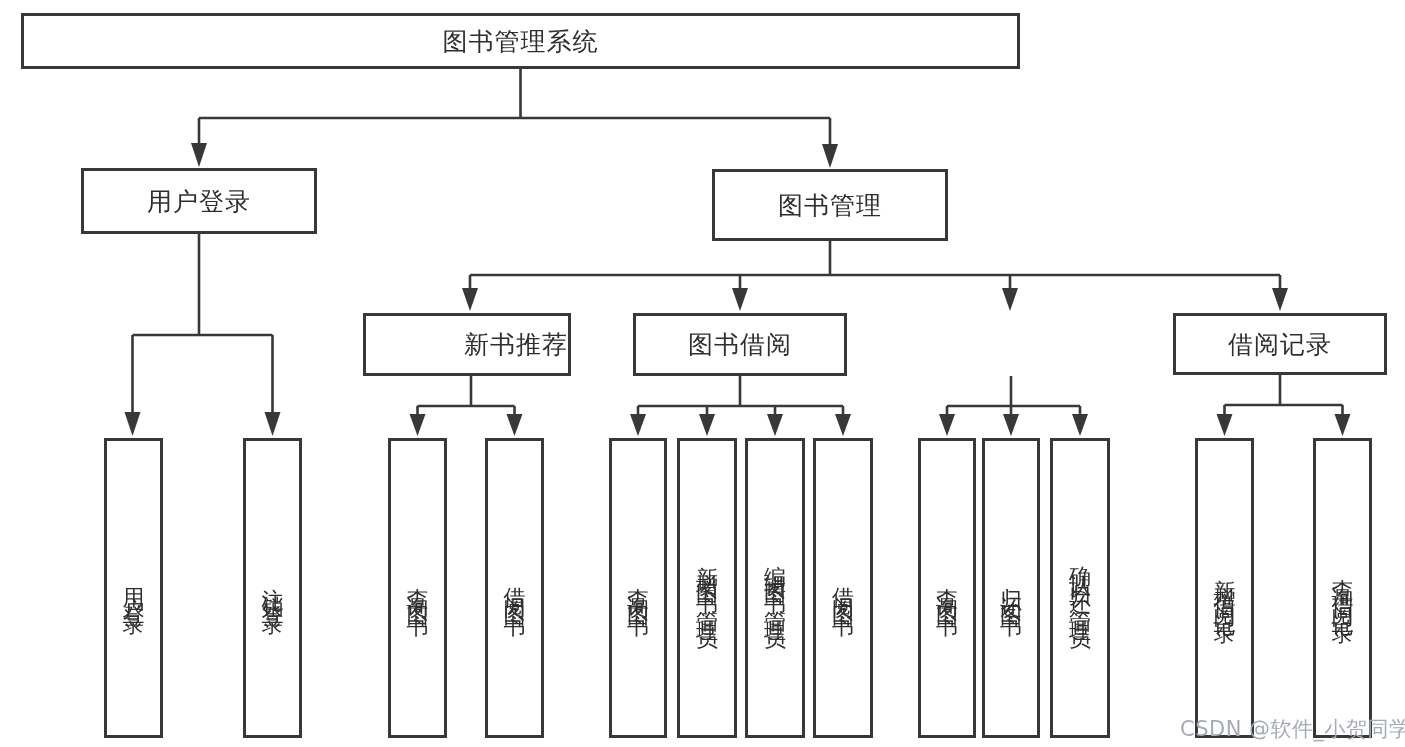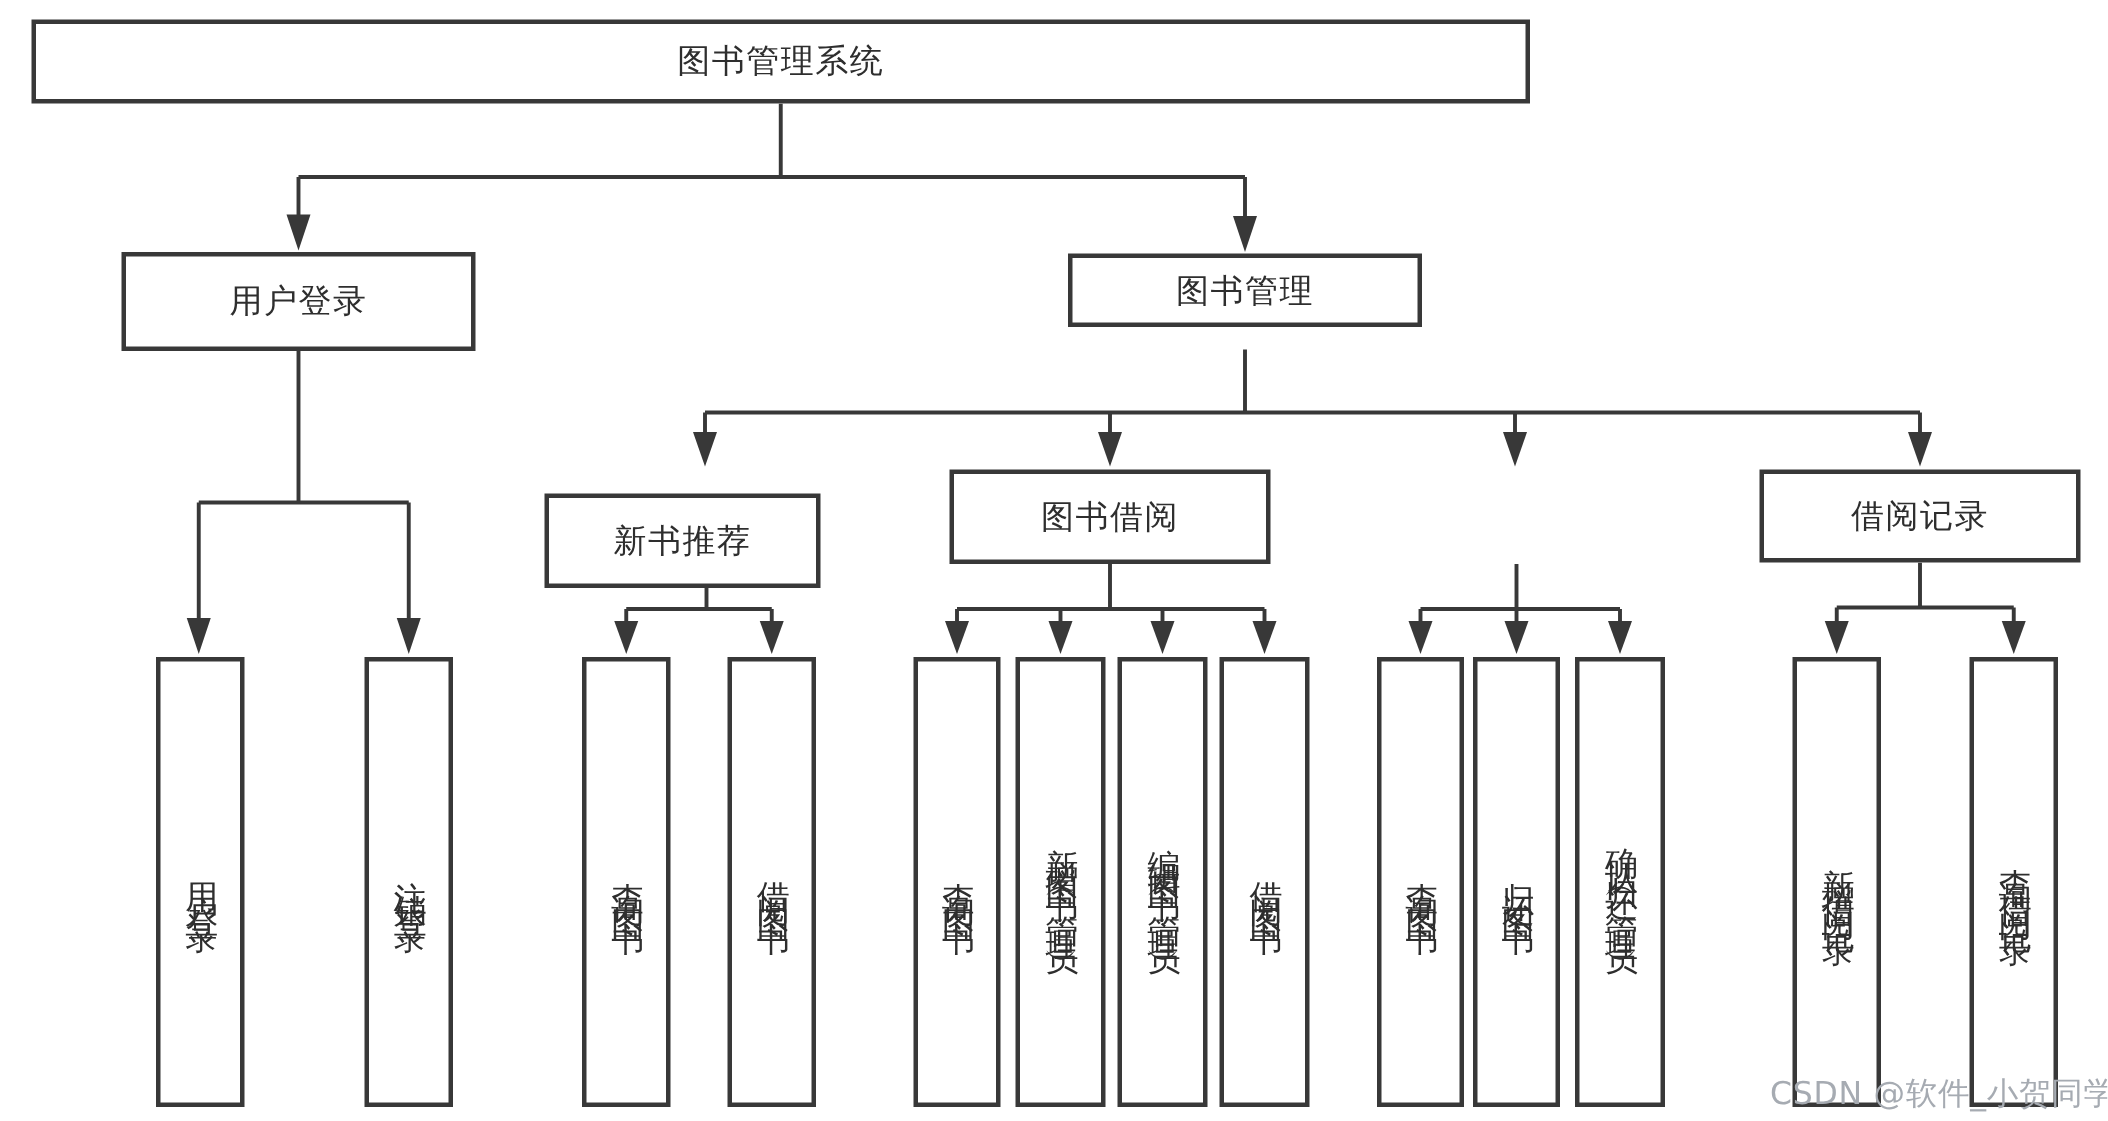--- a/index.html
+++ b/index.html
@@ -14,21 +14,21 @@
   .box{
     position:absolute;
     box-sizing:border-box;
     border:3px solid #383838;
     background:#ffffff;
     display:flex;align-items:center;justify-content:center;
     color:#2e2e2e;
     z-index:1;
   }
   .hbox .label{
-    font-size:22px;
+    font-size:25px;
     letter-spacing:1px;
     white-space:nowrap;
   }
   .vbox .label{
     writing-mode:vertical-lr;
     text-orientation:mixed;
     font-size:22px;
     letter-spacing:9px;
     line-height:1;
     white-space:nowrap;
@@ -99,25 +99,25 @@
     </g>
   </svg>
 
   <div class="box hbox" style="left:21px;top:13px;width:999px;height:56px;">
     <span class="label">图书管理系统</span>
   </div>
 
   <div class="box hbox" style="left:81px;top:168px;width:236px;height:66px;">
     <span class="label">用户登录</span>
   </div>
-  <div class="box hbox" style="left:712px;top:169px;width:236px;height:49px;">
+  <div class="box hbox" style="left:712px;top:169px;width:236px;height:72px;">
     <span class="label">图书管理</span>
   </div>
 
-  <div class="box hbox" style="left:363px;top:329px;width:184px;height:63px;">
+  <div class="box hbox" style="left:363px;top:313px;width:208px;height:63px;justify-content:flex-end;">
     <span class="label">新书推荐</span>
   </div>
   <div class="box hbox" style="left:633px;top:313px;width:214px;height:63px;">
     <span class="label">图书借阅</span>
   </div>
   <div class="box hbox" style="left:1173px;top:313px;width:214px;height:62px;">
     <span class="label">借阅记录</span>
   </div>
 
   <div class="box vbox" style="left:104px;top:438px;width:59px;height:300px;">

